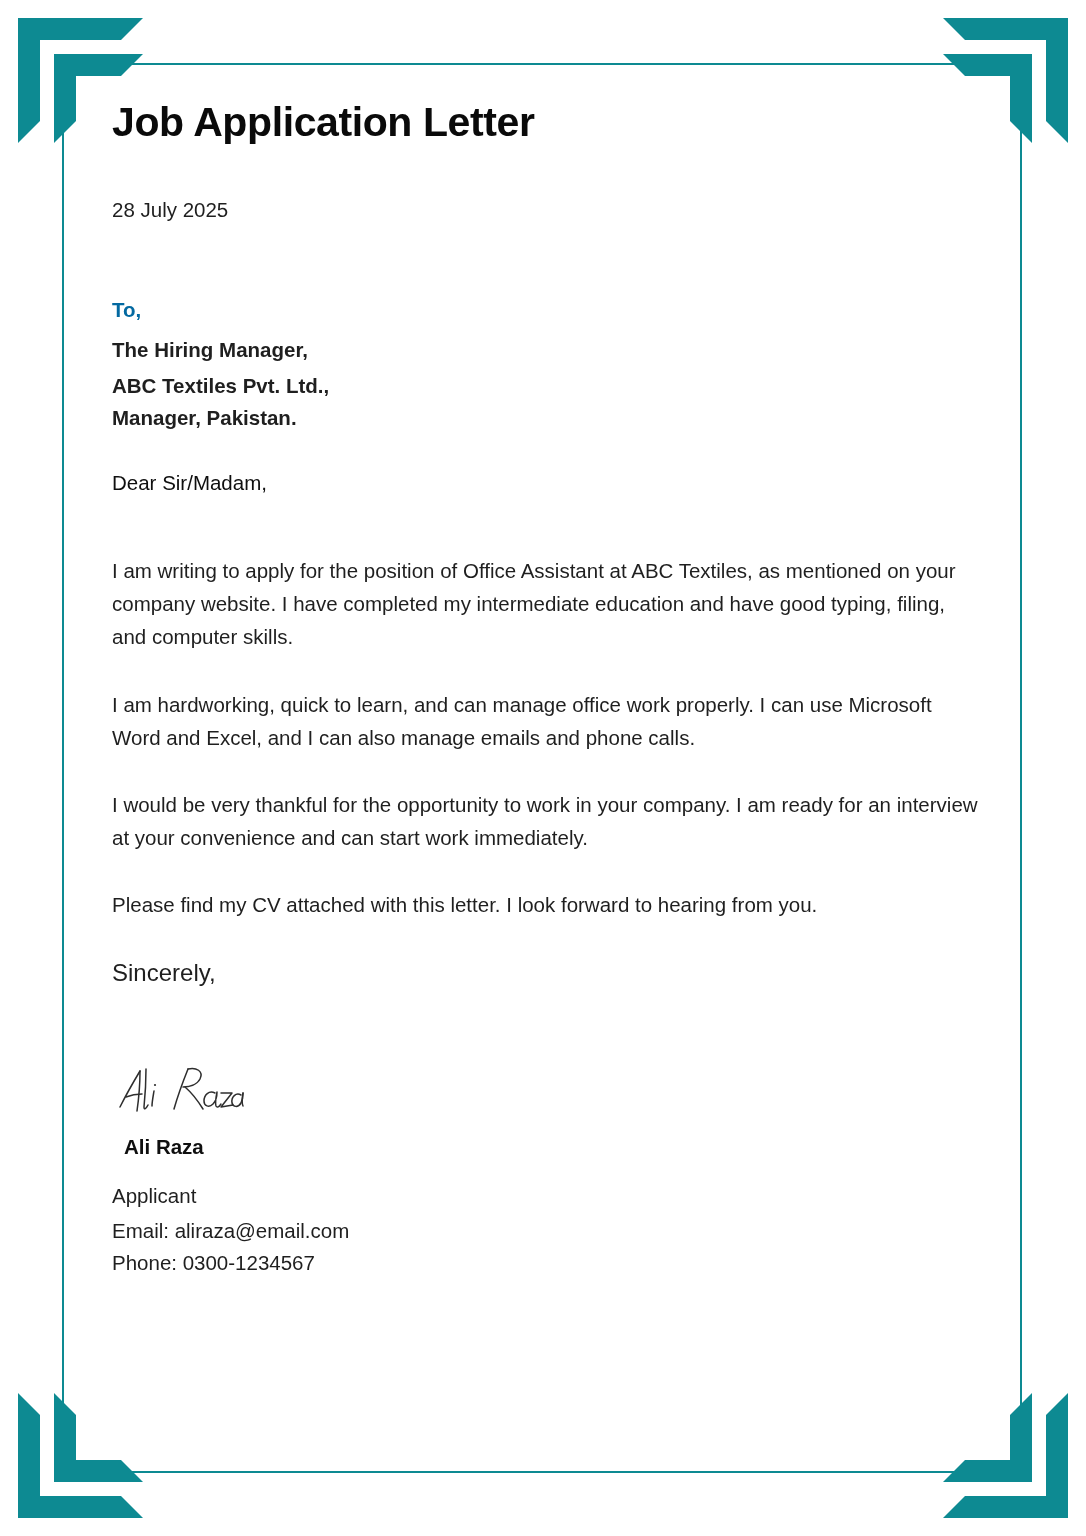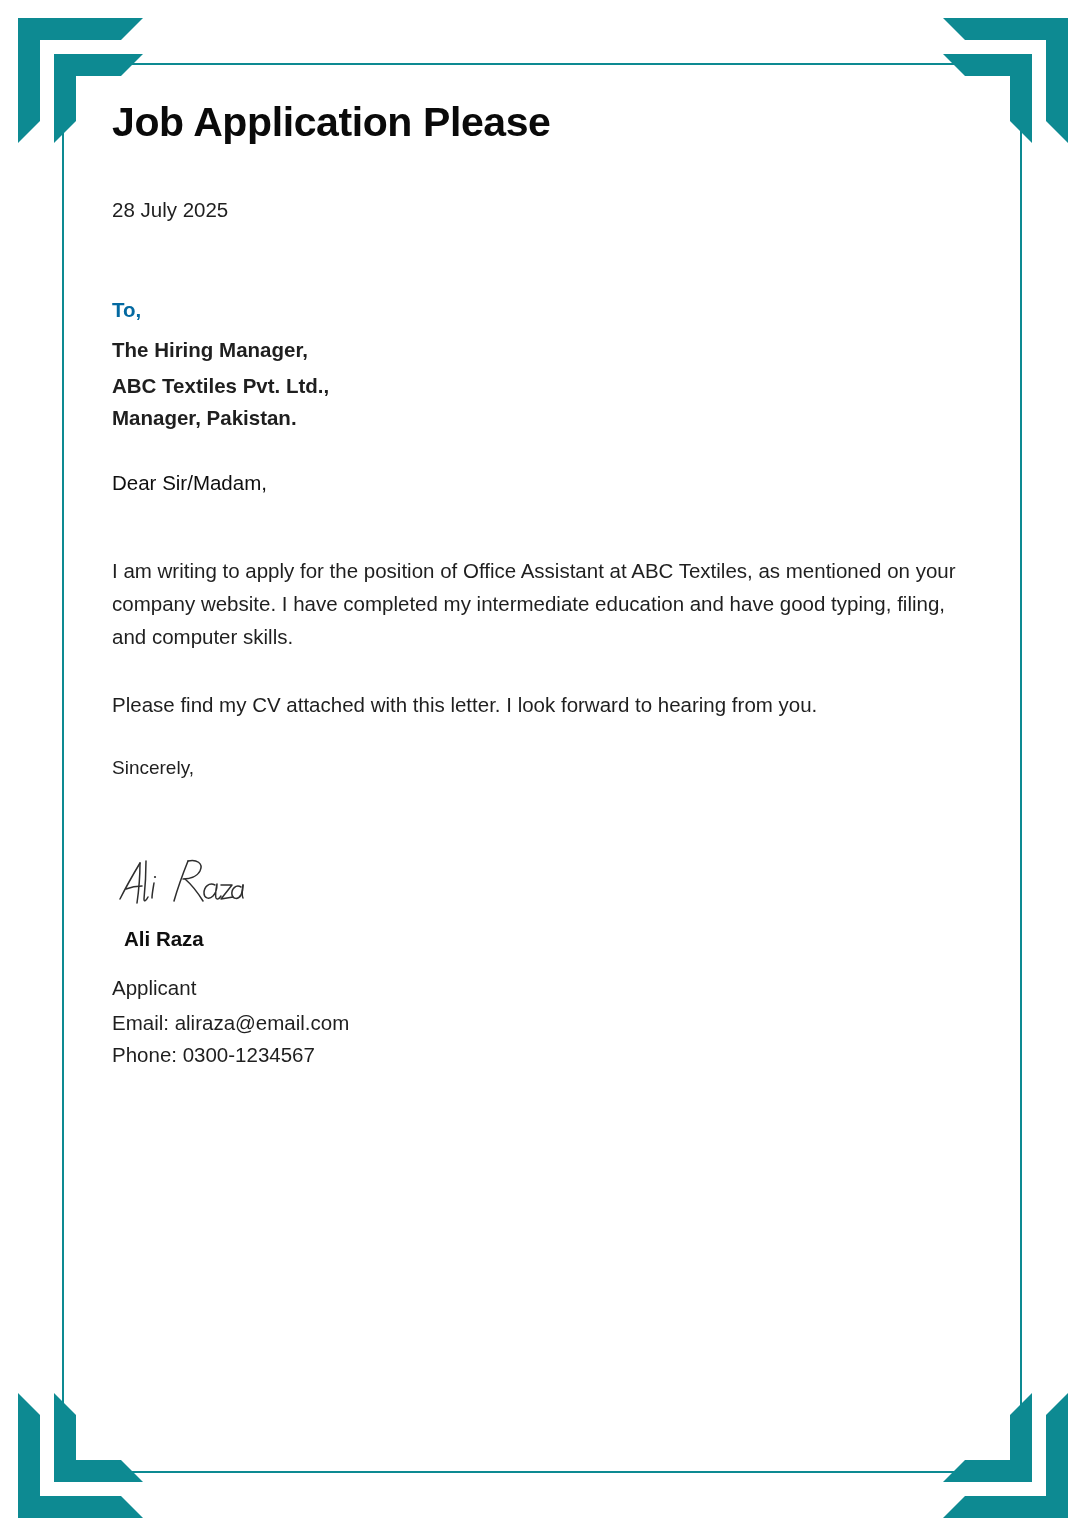--- a/index.html
+++ b/index.html
@@ -98,21 +98,21 @@
   .body-paragraph {
     font-size: 20.5px;
     font-weight: 400;
     color: #1f1f1f;
     line-height: 1.62;
     margin: 0 0 34px 0;
     max-width: 872px;
   }
 
   #closing {
-    font-size: 19px;
+    font-size: 24px;
     font-weight: 400;
     color: #1f1f1f;
     margin: 22px 0 0 0;
     line-height: 1.4;
   }
 
   
   #signature-block { margin-top: 74px; }
 
   #signature-mark {
@@ -174,35 +174,37 @@
 
   <div class="corner" id="corner-br">
     <svg viewBox="0 0 145 145" xmlns="http://www.w3.org/2000/svg">
       <path d="M0 0 L125 0 L103 22 L22 22 L22 103 L0 125 Z" fill="#0d8a92"></path>
       <path d="M36 36 L125 36 L103 58 L58 58 L58 103 L36 125 Z" fill="#0d8a92"></path>
     </svg>
   </div>
 
   <div id="content">
 
-    <h1 id="doc-title">Job Application Please</h1>
+    <h1 id="doc-title">Job Application Letter</h1>
 
     <p id="letter-date">28 July 2025</p>
 
     <div>
       <p class="recipient-line strong">To,</p>
       <p class="recipient-line">The Hiring Manager,</p>
       <p class="recipient-line tight">ABC Textiles Pvt. Ltd.,</p>
       <p class="recipient-line tight">Manager, Pakistan.</p>
     </div>
 
     <p id="salutation">Dear Sir/Madam,</p>
 
     <div id="body-paragraphs">
       <p class="body-paragraph">I am writing to apply for the position of Office Assistant at ABC Textiles, as mentioned on your company website. I have completed my intermediate education and have good typing, filing, and computer skills.</p>
+      <p class="body-paragraph">I am hardworking, quick to learn, and can manage office work properly. I can use Microsoft Word and Excel, and I can also manage emails and phone calls.</p>
+      <p class="body-paragraph">I would be very thankful for the opportunity to work in your company. I am ready for an interview at your convenience and can start work immediately.</p>
       <p class="body-paragraph">Please find my CV attached with this letter. I look forward to hearing from you.</p>
     </div>
 
     <p id="closing">Sincerely,</p>
 
     <div id="signature-block">
 
       <div id="signature-mark">
         <svg viewBox="0 0 132 54" xmlns="http://www.w3.org/2000/svg" aria-hidden="true">
           <g fill="none" stroke="#2e2e2e" stroke-width="1.5" stroke-linecap="round" stroke-linejoin="round">

